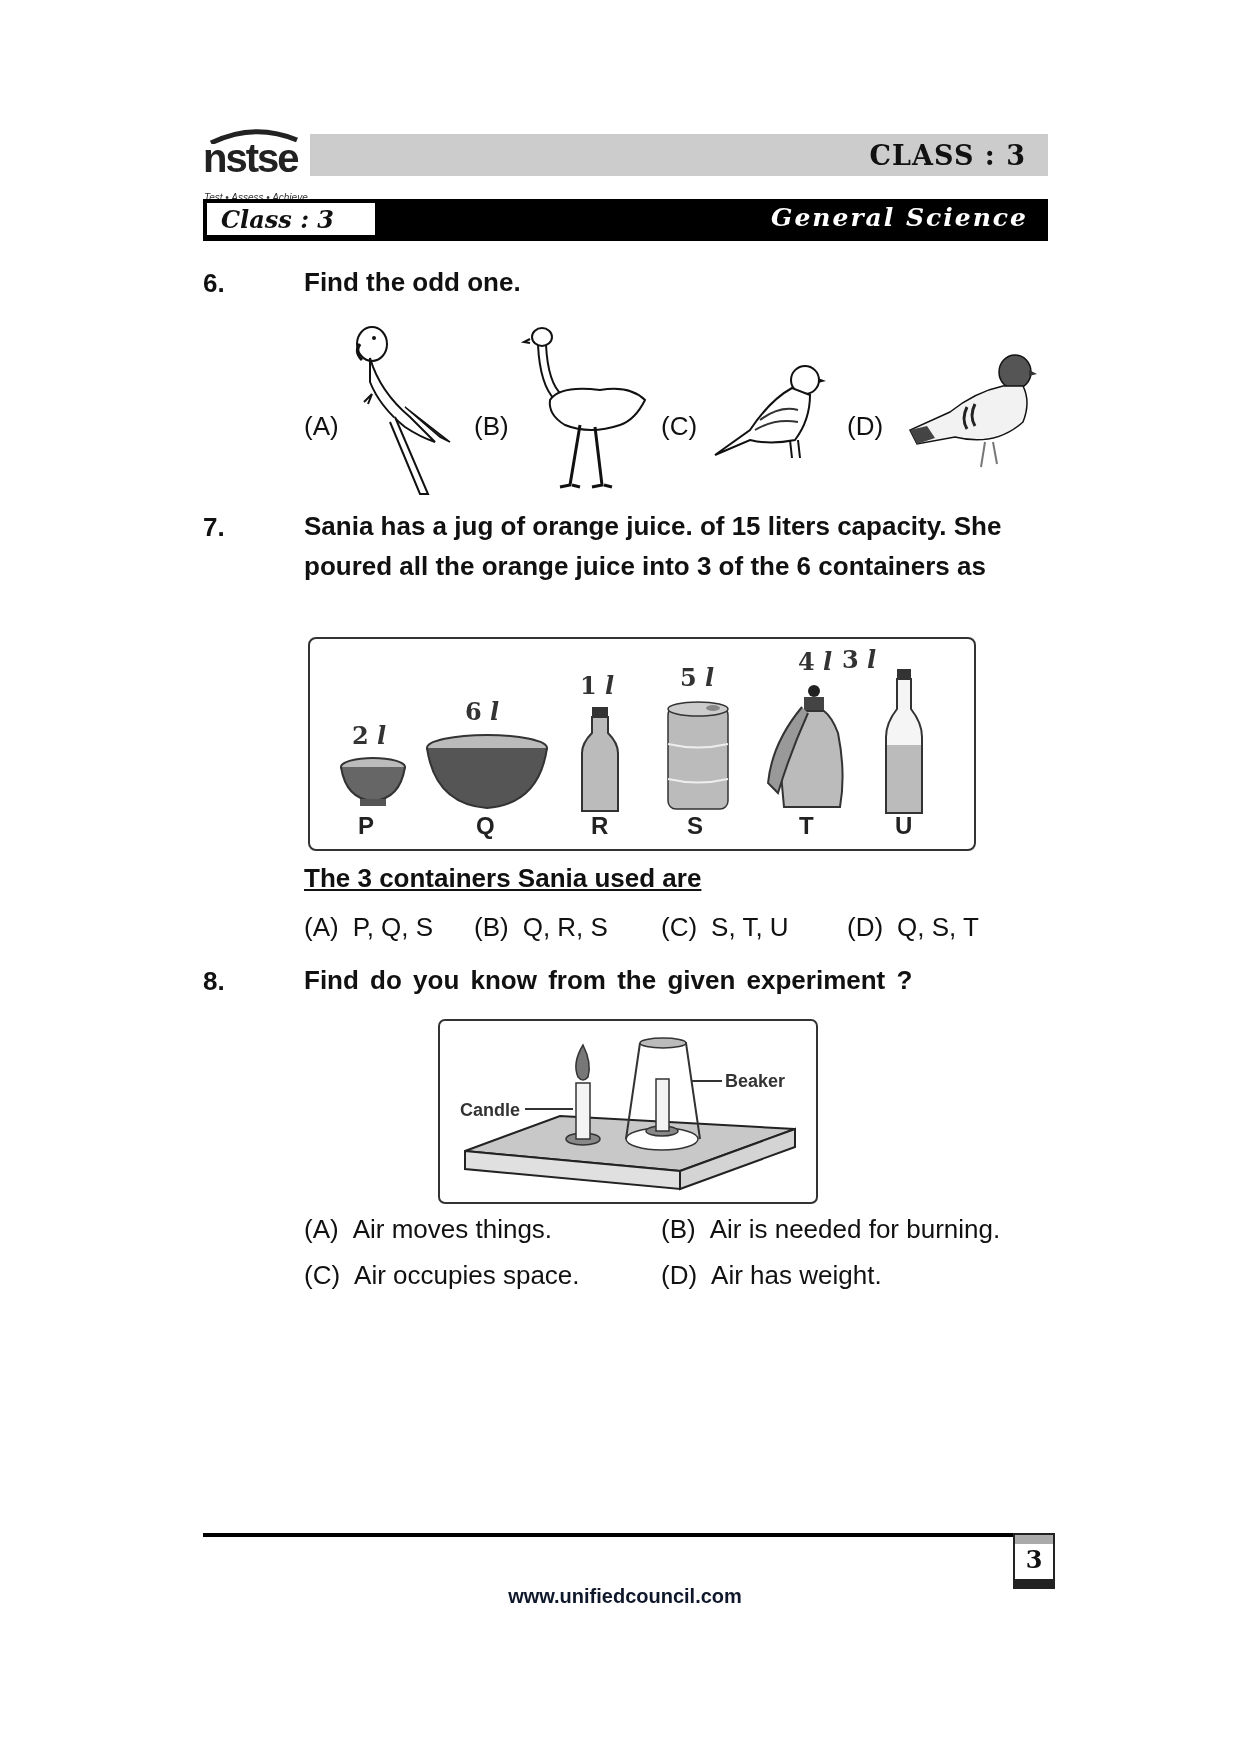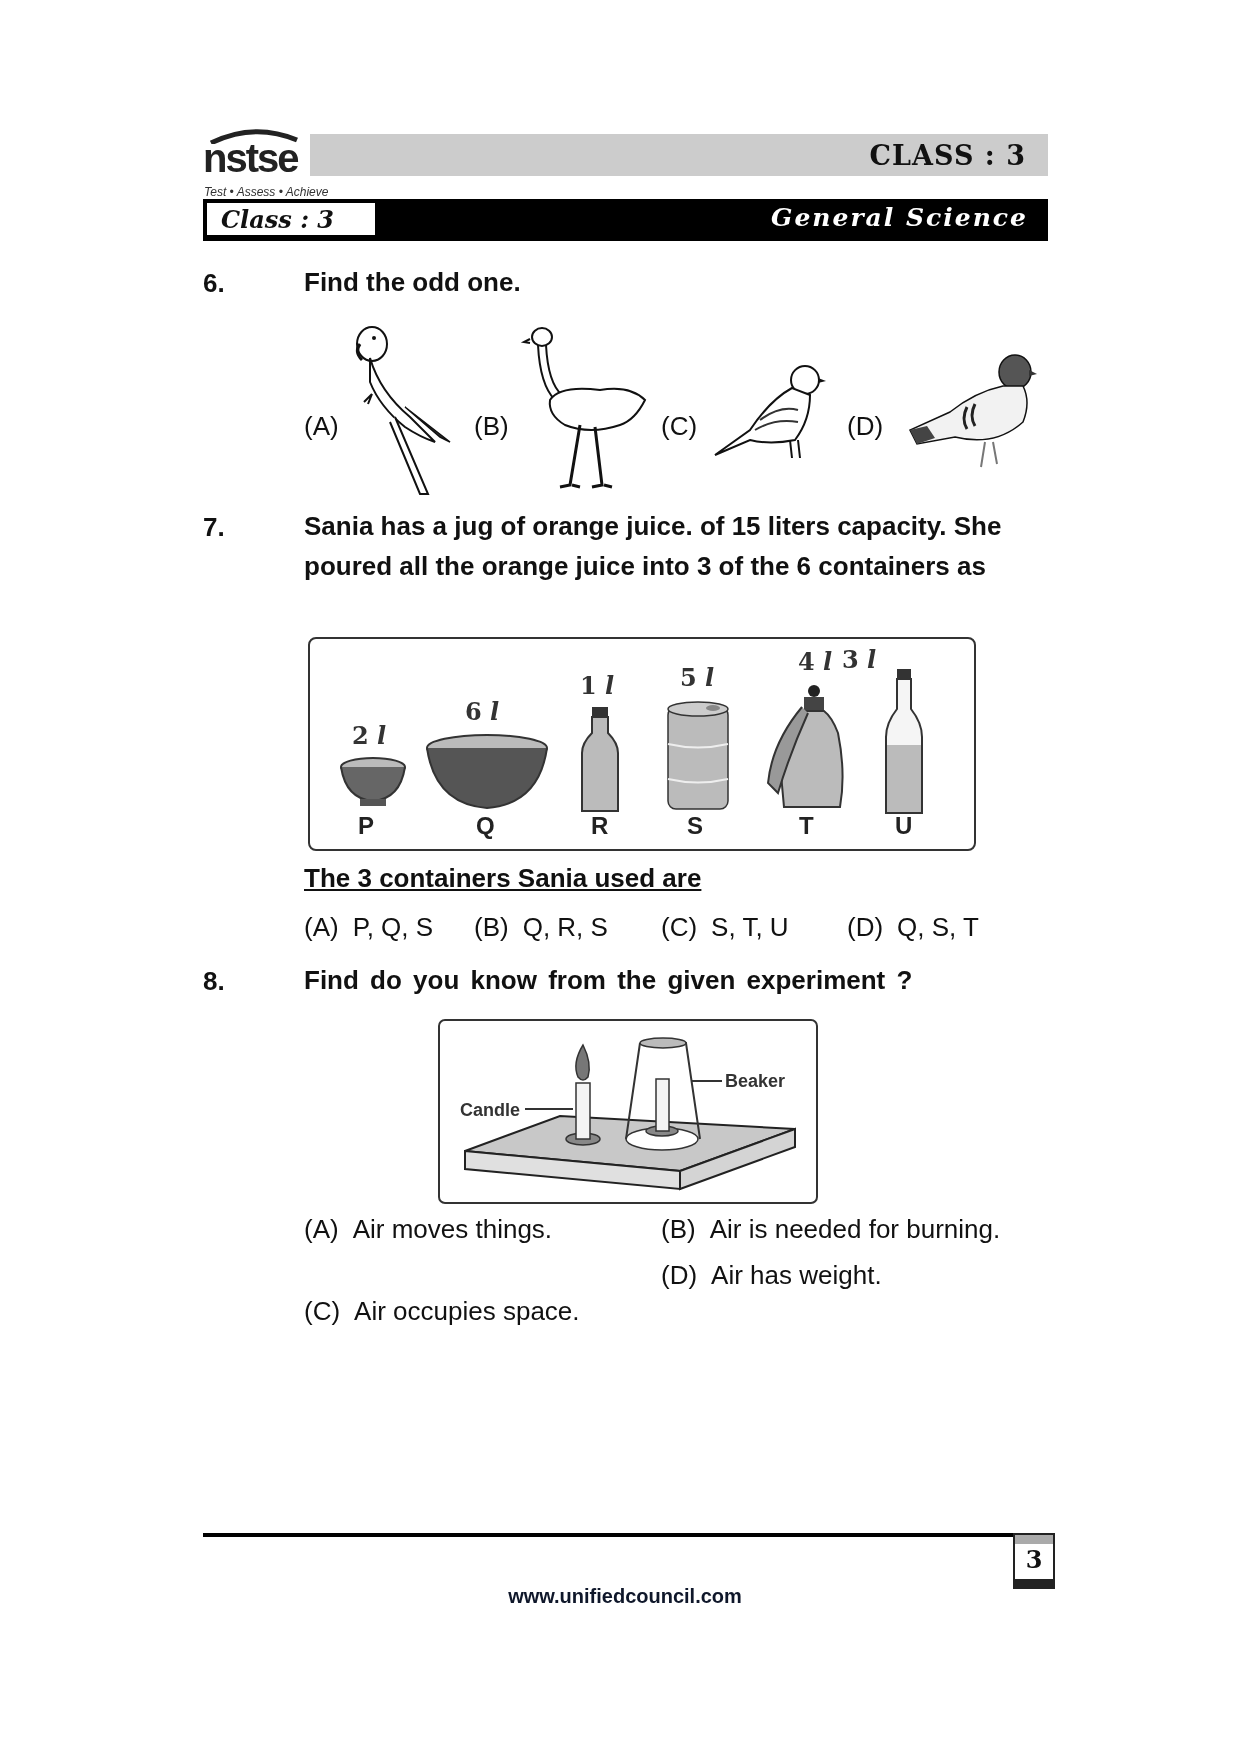--- a/index.html
+++ b/index.html
@@ -4,22 +4,22 @@
 <style>
   html, body { margin:0; padding:0; background:#ffffff; }
   body { width:1240px; height:1755px; position:relative; overflow:hidden;
          font-family:"DejaVu Sans", "Liberation Sans", sans-serif; color:#111; }
   .abs { position:absolute; }
 
   
   .logo { left:203px; top:128px; width:104px; height:62px; }
   .logo-word { position:absolute; left:0; top:10px; font-family:Liberation Sans, sans-serif;
                font-weight:bold; font-size:40px; letter-spacing:-2px; color:#222; line-height:40px; }
-  .logo-tag { position:absolute; left:1px; top:57px; font-family:"Liberation Sans", sans-serif;
-              font-size:12px; font-style:italic; color:#333; white-space:nowrap; }
+  .logo-tag { position:absolute; left:1px; top:64px; font-family:"Liberation Sans", sans-serif;
+              font-size:10px; font-style:italic; color:#333; white-space:nowrap; }
   .logo-arc { position:absolute; left:6px; top:0; }
   .class-bar { left:310px; top:134px; width:738px; height:42px; background:#cccccc; }
   .class-bar span { position:absolute; right:22px; top:6px; font-family:"DejaVu Serif", serif;
                     font-weight:bold; font-size:27px; letter-spacing:1px; color:#111; }
   .subject-bar { left:203px; top:199px; width:845px; height:42px; background:#000; }
   .class-box { position:absolute; left:3px; top:3px; width:170px; height:34px; background:#fff;
                border:1px solid #000; box-sizing:border-box; }
   .class-box span { position:absolute; left:14px; top:2px; font-family:"DejaVu Serif", serif;
                     font-style:italic; font-weight:bold; font-size:24px; color:#111; }
   .subject-title { position:absolute; right:20px; top:4px; font-family:"DejaVu Serif", serif;
@@ -215,21 +215,21 @@
   <div class="exp-label" style="left:20px; top:79px;">Candle</div>
   <div class="exp-label" style="left:285px; top:50px;">Beaker</div>
 </div>
 
 <div class="abs opt" style="left:304px; top:1214px;">
   <span class="opt-label">(A)</span><span>Air moves things.</span>
 </div>
 <div class="abs opt" style="left:661px; top:1214px;">
   <span class="opt-label">(B)</span><span>Air is needed for burning.</span>
 </div>
-<div class="abs opt" style="left:304px; top:1260px;margin-top:36px;">
+<div class="abs opt" style="left:304px; top:1260px;">
   <span class="opt-label">(C)</span><span>Air occupies space.</span>
 </div>
 <div class="abs opt" style="left:661px; top:1260px;">
   <span class="opt-label">(D)</span><span>Air has weight.</span>
 </div>
 
 <div class="abs footer-line"></div>
 <div class="abs page-box">
   <div class="top"></div>
   <span>3</span>

